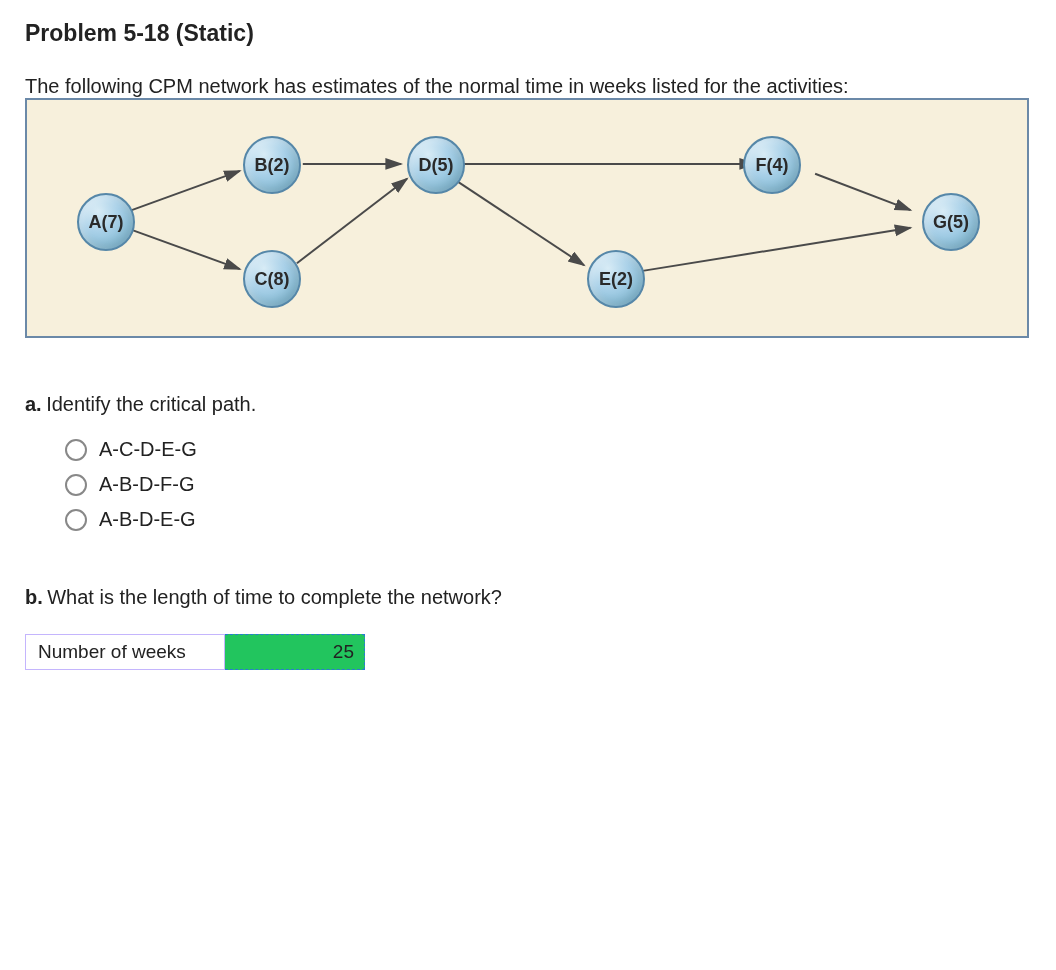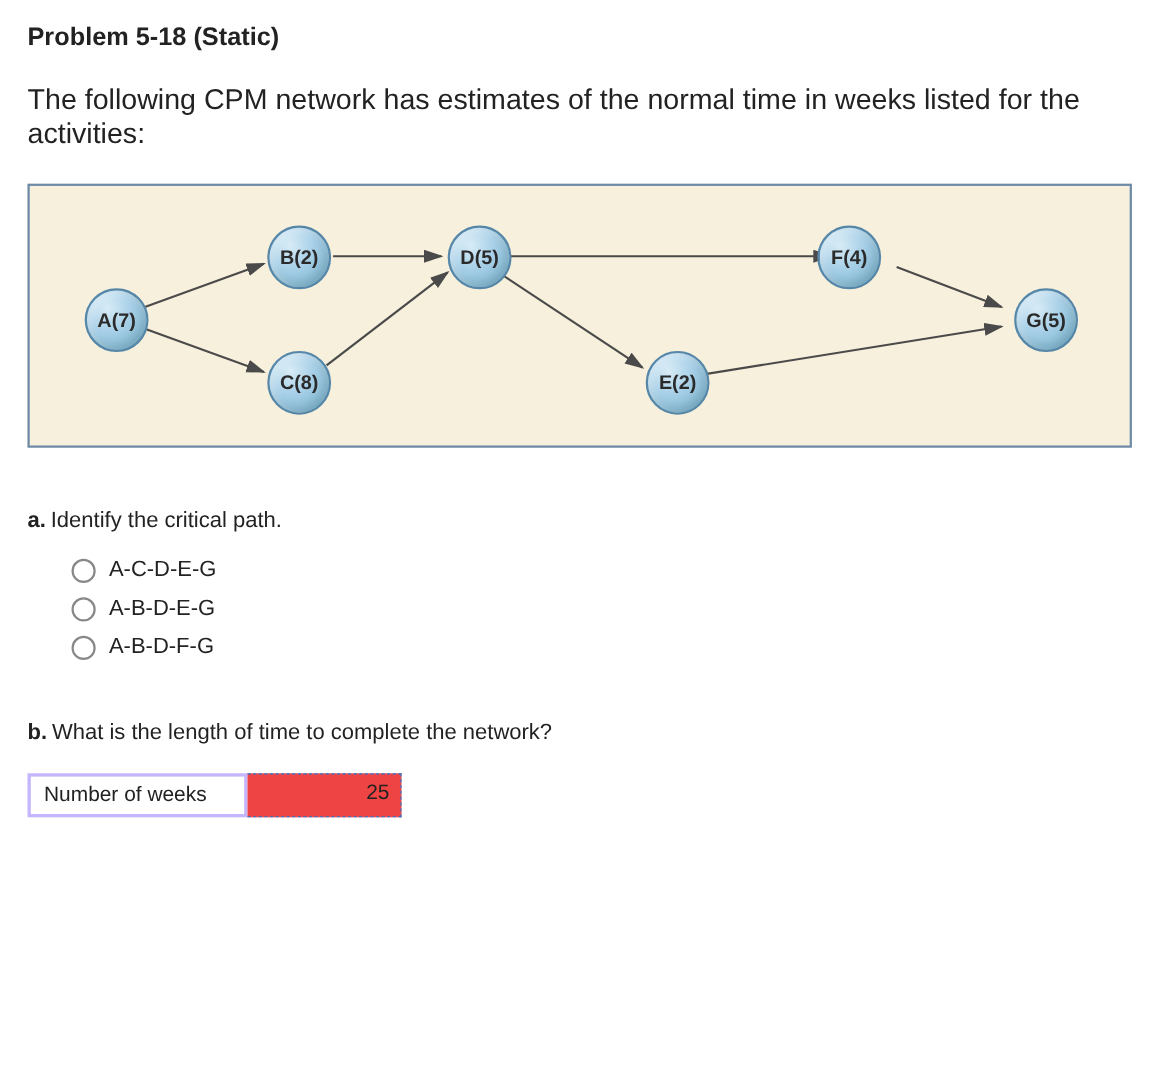--- a/index.html
+++ b/index.html
@@ -9,22 +9,21 @@
     padding: 20px 25px;
     color: #222;
     width: 1056px;
   }
   h2 {
     font-size: 23px;
     font-weight: bold;
     margin: 0 0 28px 0;
   }
   .description {
-    font-size: 26px;
-    margin-bottom: 30px;
+    font-size: 20px;
   }
   .diagram-container {
     width: 1004px;
     height: 240px;
     background: #f7f0dc;
     border: 2px solid #6b89a8;
     position: relative;
   }
   .node {
     position: absolute;
@@ -74,33 +73,33 @@
     width: 12px;
     height: 12px;
     border-radius: 50%;
     background: #1f87e5;
   }
   .answer-row {
     display: flex;
     margin-top: 25px;
   }
   .answer-label {
-    border: 3px solid #c4b5fd;
+    border: 1px solid #c4b5fd;
     padding: 6px 12px;
     font-size: 19px;
     width: 200px;
   }
   .answer-input {
     border: 1px dashed #2a7ad4;
     border-left: none;
     width: 140px;
     text-align: right;
     padding: 6px 10px;
     font-size: 19px;
-    background: #ef4444;
+    background: #22c55e;
   }
   svg.overlay {
     position: absolute;
     top: 0; left: 0;
     width: 100%; height: 100%;
     pointer-events: none;
   }
 </style>
 </head>
 <body>
@@ -147,25 +146,25 @@
   <span class="q-label">a.</span>
   <span class="q-text">Identify the critical path.</span>
 
   <div class="options">
     <div class="option">
       <span class="radio"></span>
       <span>A-C-D-E-G</span>
     </div>
     <div class="option">
       <span class="radio"></span>
-      <span>A-B-D-E-G</span>
+      <span>A-B-D-F-G</span>
     </div>
     <div class="option">
       <span class="radio"></span>
-      <span>A-B-D-F-G</span>
+      <span>A-B-D-E-G</span>
     </div>
   </div>
 </div>
 
 <div class="question-section">
   <span class="q-label">b.</span>
   <span class="q-text">What is the length of time to complete the network?</span>
 
   <div class="answer-row">
     <div class="answer-label">Number of weeks</div>

